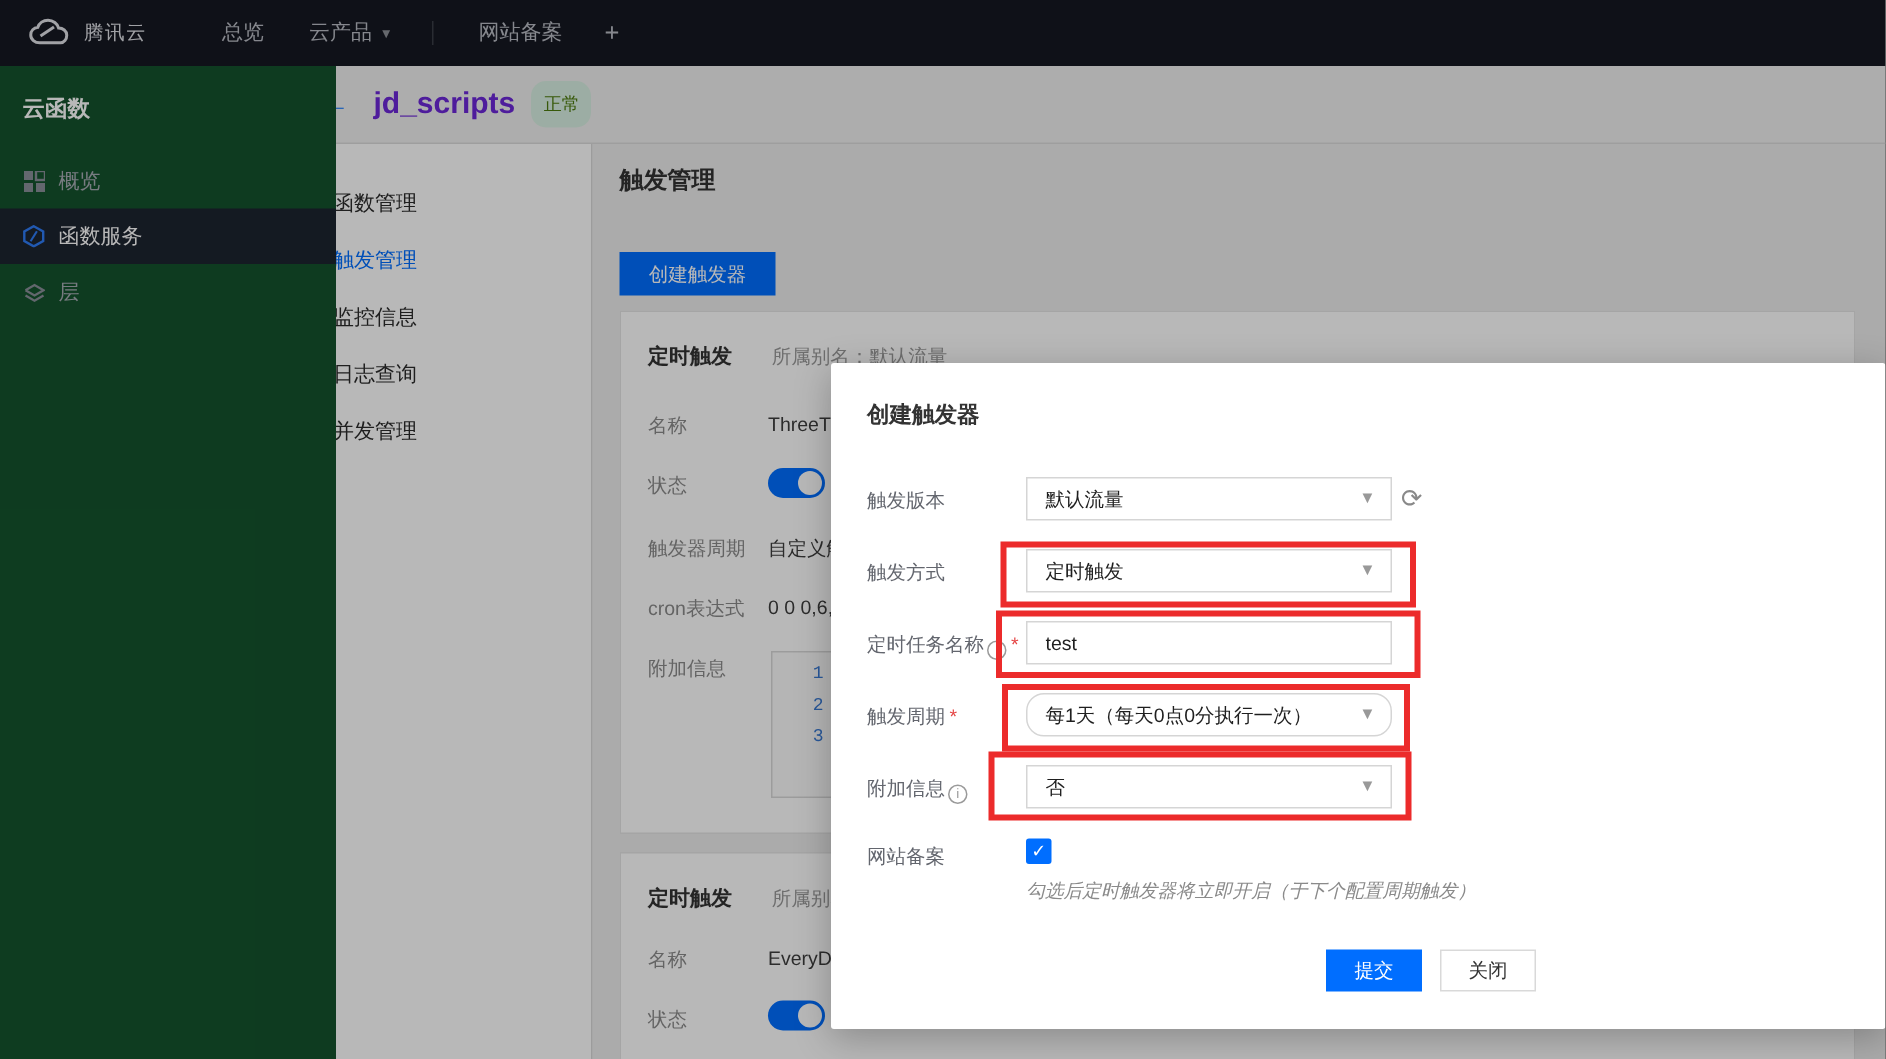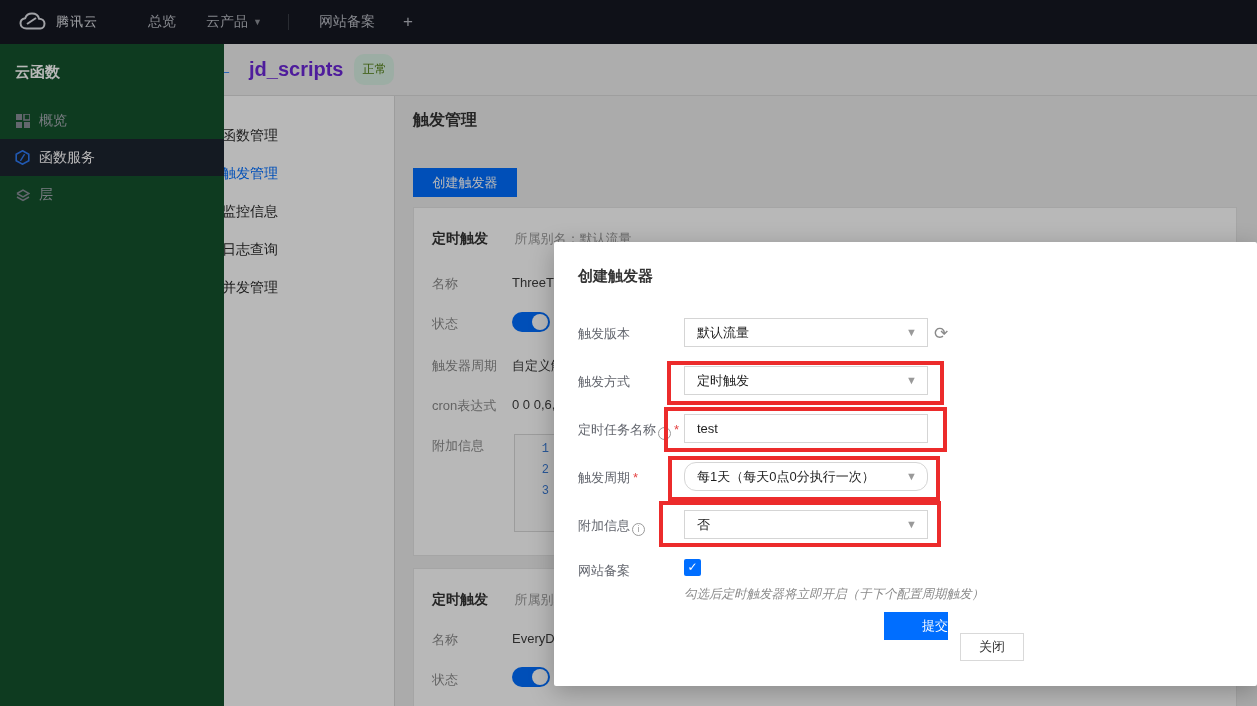--- a/index.html
+++ b/index.html
@@ -228,21 +228,21 @@
     </div>
     <div class="m-ctl m-select" style="top:268px;">
       <span>否</span>
       <span class="chev">▼</span>
     </div>
 
     <div class="m-label" style="top:320px;">网站备案</div>
     <div class="checkbox" style="top:317px;">✓</div>
     <div class="m-help" style="top:344px;font-style:italic;">勾选后定时触发器将立即开启（于下个配置周期触发）</div>
 
-    <button class="m-btn btn-submit" style="top:370px;text-align:right;">提交</button>
+    <button class="m-btn btn-submit" style="top:391px;">提交</button>
     <button class="m-btn btn-close" style="top:391px;">关闭</button>
 
     <div class="redbox" style="left:113px; top:119px; width:277px; height:44px;"></div>
     <div class="redbox" style="left:110px; top:165px; width:283px; height:45px;"></div>
     <div class="redbox" style="left:114px; top:214px; width:272px; height:45px;"></div>
     <div class="redbox" style="left:105px; top:259px; width:282px; height:46px;"></div>
   </div>
 
 </div>
 

